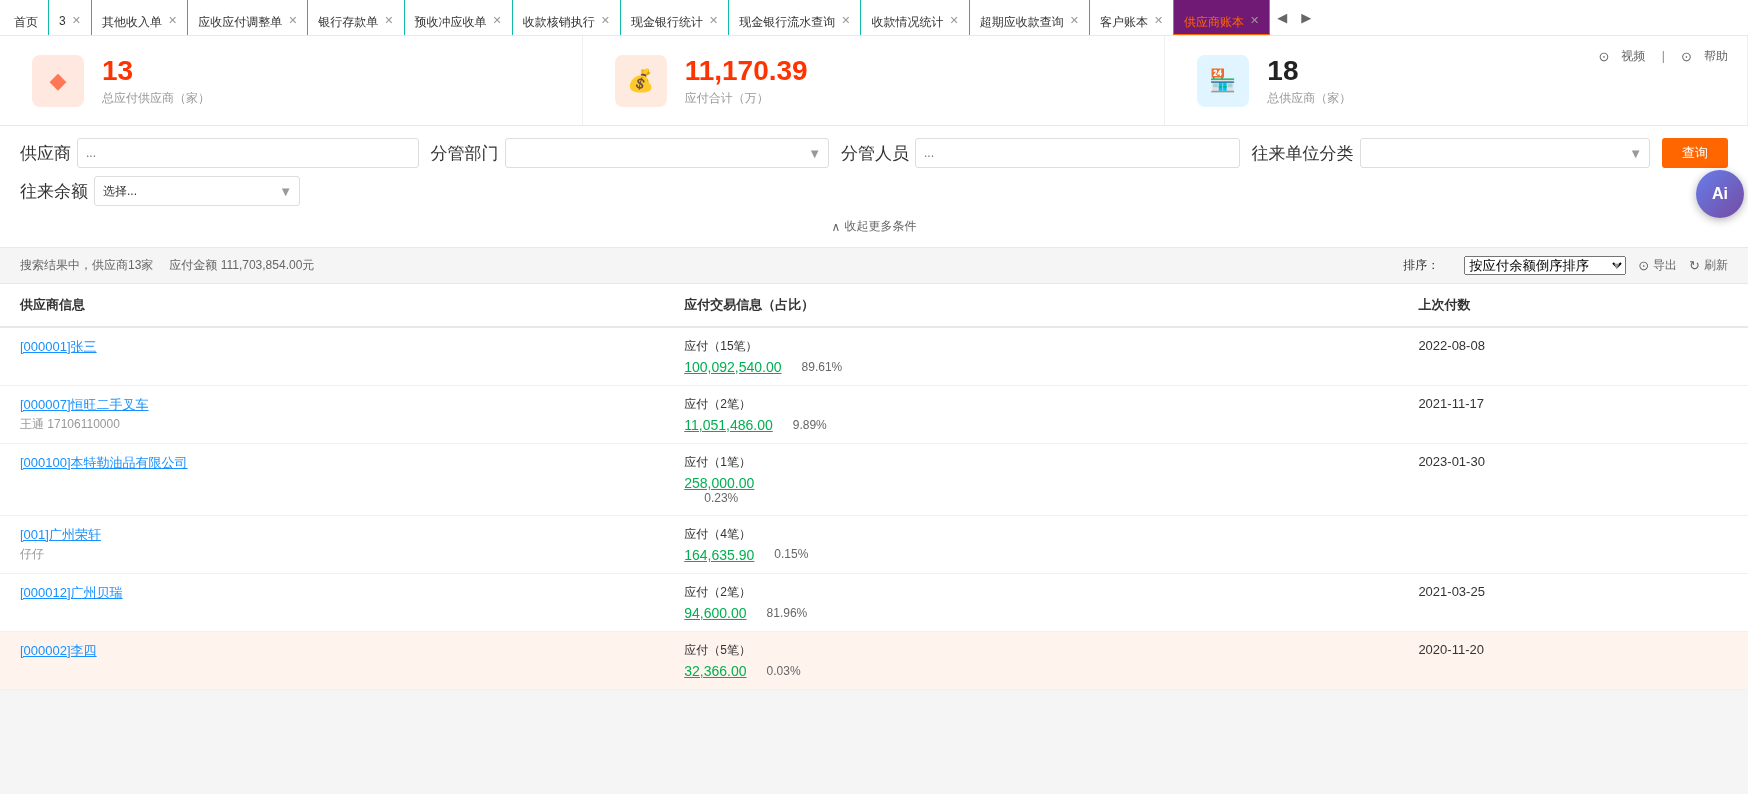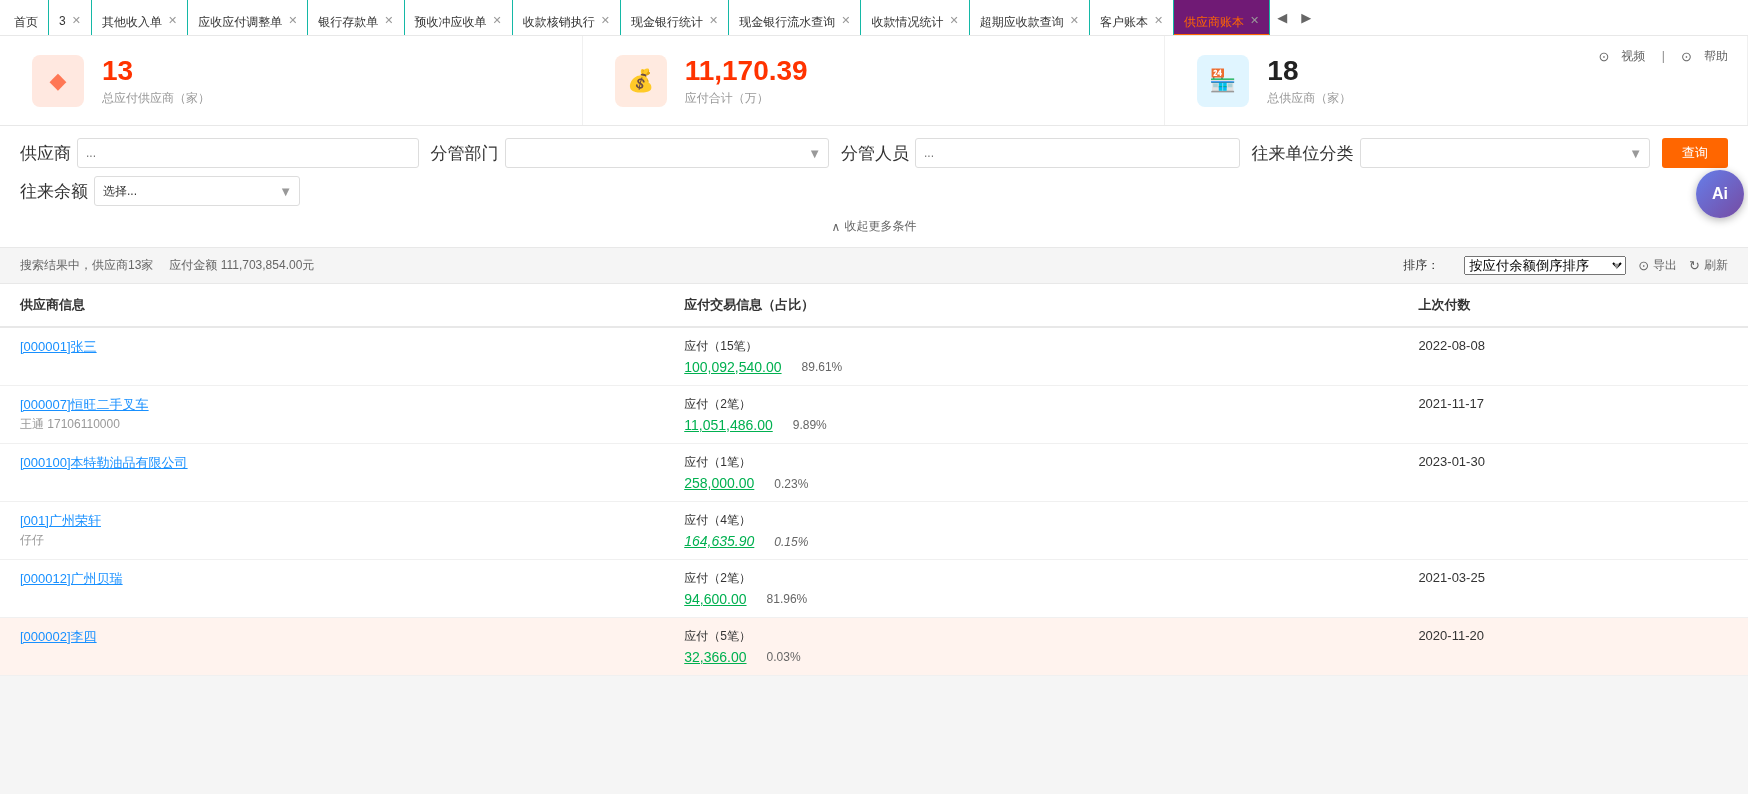--- a/index.html
+++ b/index.html
@@ -343,32 +343,32 @@
               <span class="payable-amount">11,051,486.00</span>
               <span class="payable-percent">9.89%</span>
             </div>
           </td>
           <td class="col-lastpay"><span class="last-pay-date">2021-11-17</span></td>
         </tr>
         <tr>
           <td class="col-supplier"><a class="supplier-link" href="#">[000100]本特勒油品有限公司</a></td>
           <td class="col-payable">
             <div class="payable-label">应付（1笔）</div>
-            <div style="display: flex; align-items: flex-end;">
+            <div style="display: flex; align-items: flex-start; flex-direction: column;">
               <span class="payable-amount">258,000.00</span>
               <span class="payable-percent">0.23%</span>
             </div>
           </td>
           <td class="col-lastpay"><span class="last-pay-date">2023-01-30</span></td>
         </tr>
         <tr>
           <td class="col-supplier"><a class="supplier-link" href="#">[001]广州荣轩</a><div class="supplier-sub">仔仔</div></td>
           <td class="col-payable">
             <div class="payable-label">应付（4笔）</div>
-            <div style="display: flex; align-items: flex-end; font-style: italic;">
+            <div style="display: flex; align-items: flex-start;">
               <span class="payable-amount">164,635.90</span>
               <span class="payable-percent">0.15%</span>
             </div>
           </td>
           <td class="col-lastpay"><span class="last-pay-date"></span></td>
         </tr>
         <tr>
           <td class="col-supplier"><a class="supplier-link" href="#">[000012]广州贝瑞</a></td>
           <td class="col-payable">
             <div class="payable-label">应付（2笔）</div>

